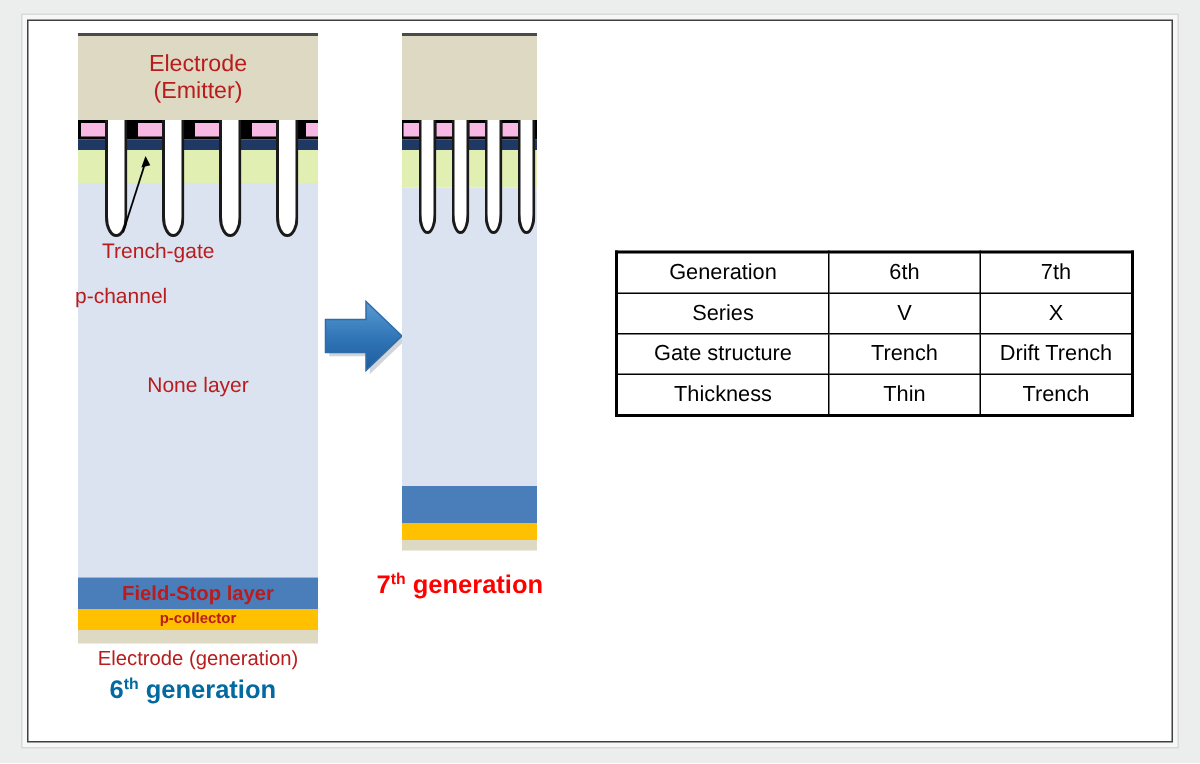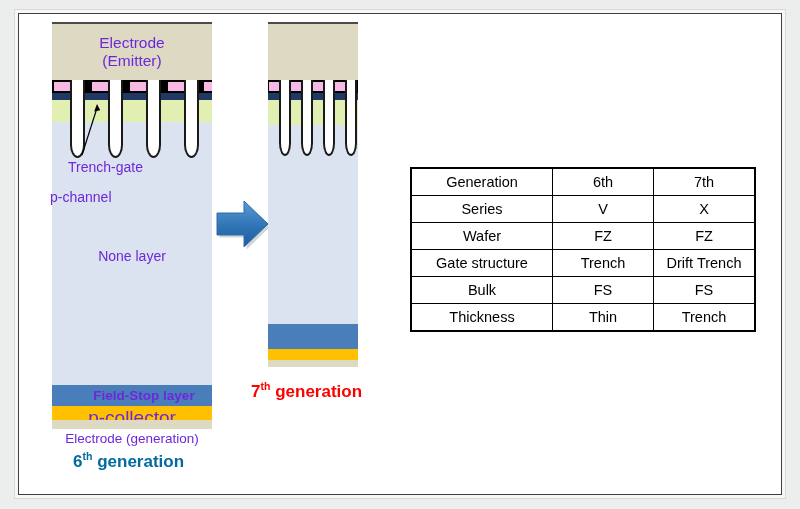--- a/index.html
+++ b/index.html
@@ -77,32 +77,32 @@
     border: 2px solid #1a1a1a;
     border-top: none;
     box-sizing: border-box;
     border-bottom-left-radius: 60% 16px;
     border-bottom-right-radius: 60% 16px;
   }
 
   
   .dev-label {
     position: absolute;
-    color: #6d28d9;
+    color: #b91c1c;
     text-align: center;
     line-height: 1.18;
     white-space: nowrap;
   }
   .lbl-emitter {
     font-size: 15.5px;
     left: 0; width: 100%;
   }
   .lbl-inner { font-size: 14px; left: 0; width: 100%; }
-  .lbl-fieldstop { font-size: 13.5px; left: 12px; width: 100%; font-weight: 600; }
-  .lbl-pcollector { font-size: 19px; left: 0; width: 100%; font-weight: 400; text-align: center; }
+  .lbl-fieldstop { font-size: 13.5px; left: 0; width: 100%; font-weight: 600; }
+  .lbl-pcollector { font-size: 10px; left: 0; width: 100%; font-weight: 700; text-align: center; }
   .lbl-collector-elec { font-size: 13.5px; left: -20px; width: calc(100% + 40px); }
 
   .gen-caption {
     position: absolute;
     font-size: 17px;
     font-weight: 600;
     white-space: nowrap;
   }
   .gen-6 { color: #0369a1; }
   .gen-7 { color: #ff0000; }
@@ -251,35 +251,25 @@
         <td class="col-param">Generation</td>
         <td class="col-val">6th</td>
         <td class="col-val">7th</td>
       </tr>
       <tr>
         <td class="col-param">Series</td>
         <td class="col-val">V</td>
         <td class="col-val">X</td>
       </tr>
       <tr>
-        <td class="col-param">Wafer</td>
-        <td class="col-val">FZ</td>
-        <td class="col-val">FZ</td>
-      </tr>
-      <tr>
         <td class="col-param">Gate structure</td>
         <td class="col-val">Trench</td>
         <td class="col-val">Drift Trench</td>
       </tr>
       <tr>
-        <td class="col-param">Bulk</td>
-        <td class="col-val">FS</td>
-        <td class="col-val">FS</td>
-      </tr>
-      <tr>
         <td class="col-param">Thickness</td>
         <td class="col-val">Thin</td>
         <td class="col-val">Trench</td>
       </tr>
     </tbody>
   </table>
 
 </div>
 
 </body></html>

